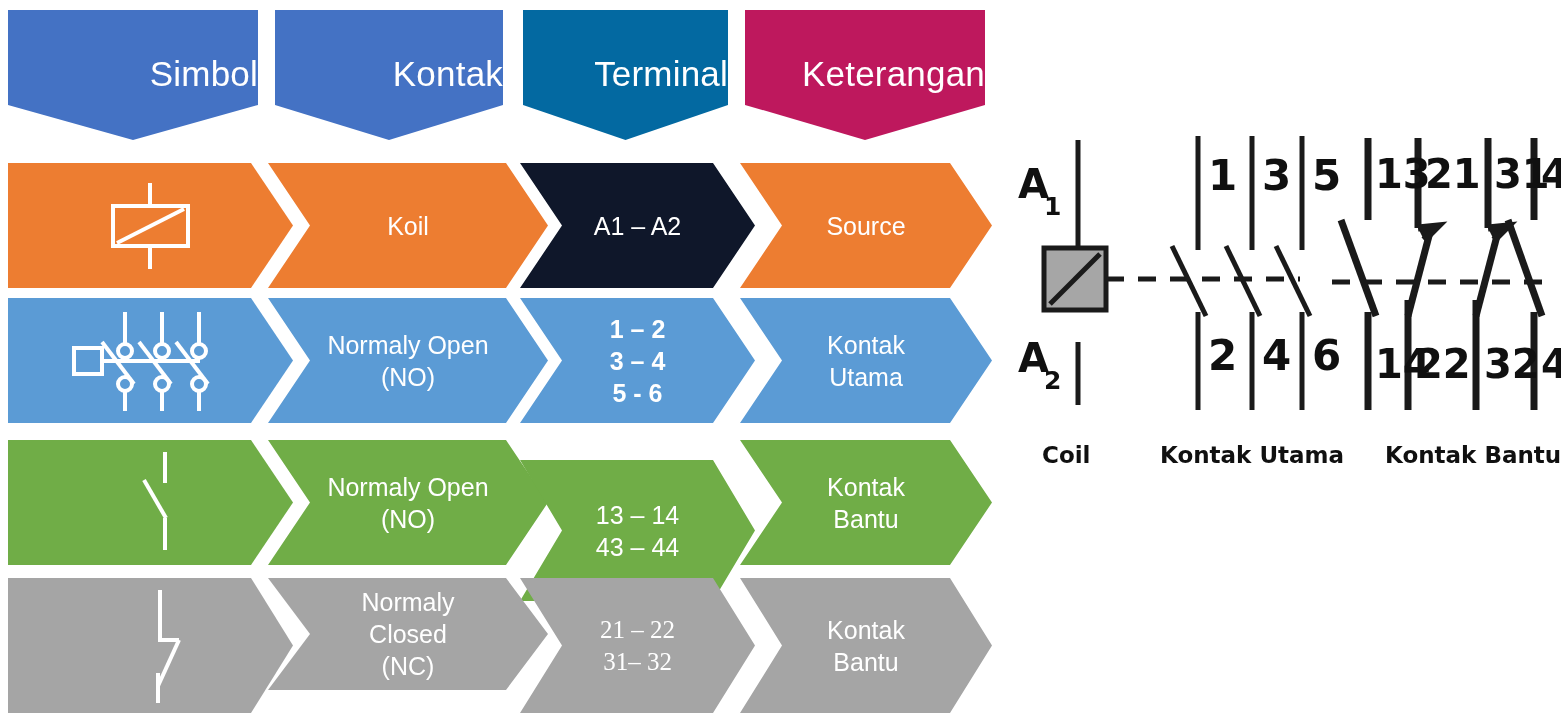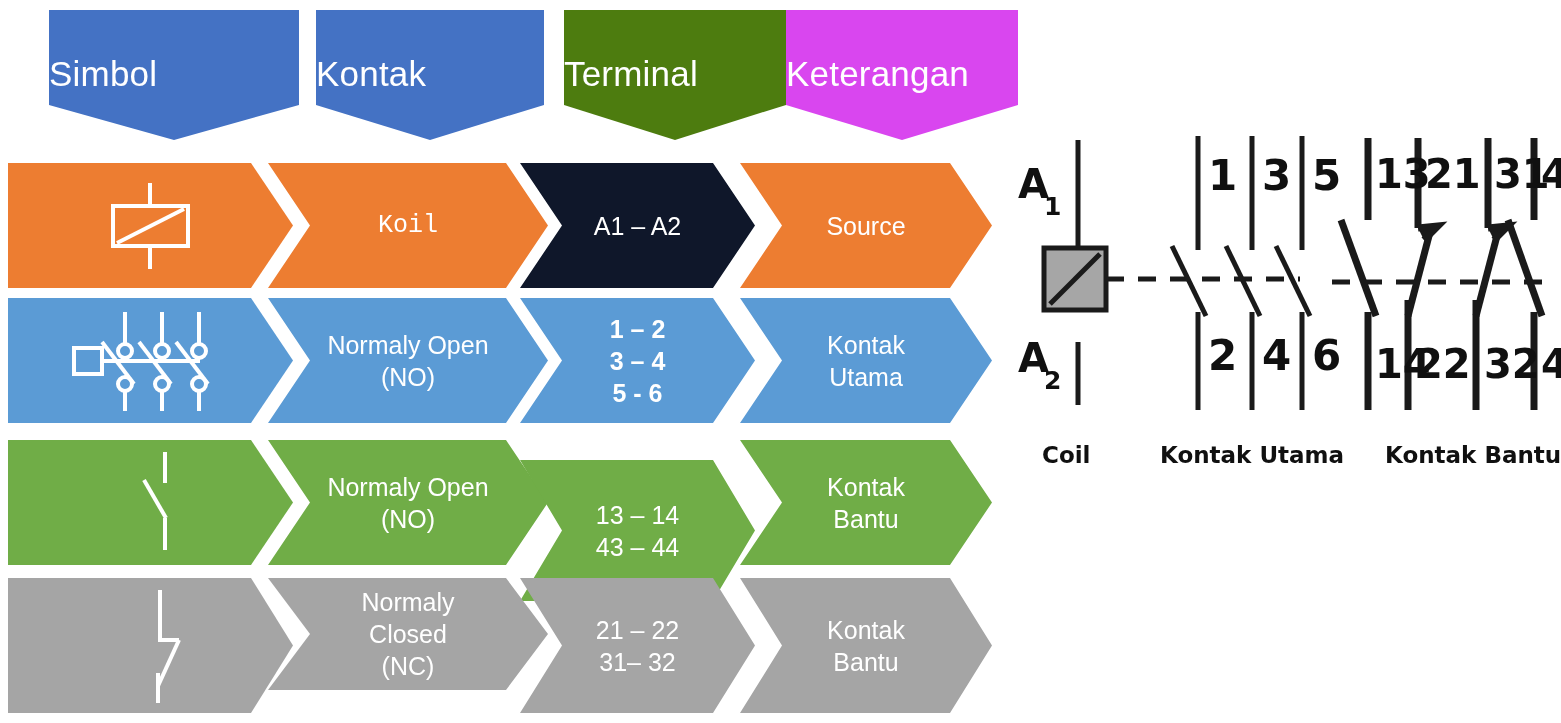--- a/index.html
+++ b/index.html
@@ -8,25 +8,24 @@
     font-family:"Liberation Sans", sans-serif;
     position:relative;
   }
   #stage{position:absolute;left:0;top:0;width:1561px;height:723px;}
 
   
   .chart{position:absolute;left:0;top:0;width:1000px;height:723px;}
 
   .hdr{
     position:absolute;
-    display:flex;align-items:flex-start;justify-content:flex-start;
+    display:flex;align-items:flex-start;justify-content:flex-end;
     color:#ffffff;font-size:35px;letter-spacing:.2px;
     -webkit-clip-path:polygon(0 0,100% 0,100% 73%,50% 100%,0 73%);
             clip-path:polygon(0 0,100% 0,100% 73%,50% 100%,0 73%);
-            margin-left:41px;
   }
   .hdr span{padding-top:44px;white-space:nowrap;}
 
   .chev{
     position:absolute;
     display:flex;align-items:center;justify-content:center;
     color:#ffffff;text-align:center;line-height:1.28;
   }
   .chev .txt{padding:0 6px;white-space:pre-line;}
 
@@ -55,36 +54,36 @@
 <div id="stage">
 
   <div class="chart">
 
     <div class="hdr" style="left:8px;top:10px;width:250px;height:130px;background:#4472C4;">
       <span>Simbol</span>
     </div>
     <div class="hdr" style="left:275px;top:10px;width:228px;height:130px;background:#4472C4;">
       <span>Kontak</span>
     </div>
-    <div class="hdr" style="left:523px;top:10px;width:222px;height:130px;background:#4d7c0f;">
+    <div class="hdr" style="left:523px;top:10px;width:205px;height:130px;background:#0369a1;">
       <span>Terminal</span>
     </div>
-    <div class="hdr" style="left:745px;top:10px;width:232px;height:130px;background:#d946ef;">
+    <div class="hdr" style="left:745px;top:10px;width:232px;height:130px;background:#be185d;padding-left:8px;">
       <span>Keterangan</span>
     </div>
 
     <div class="chev flat" style="left:8px;top:163px;width:285px;height:125px;background:#ED7D31;">
       <svg class="sym" viewBox="0 0 285 125">
         <line x1="142" y1="20" x2="142" y2="43" stroke="#fff" stroke-width="4"></line>
         <rect x="105" y="43" width="75" height="40" fill="none" stroke="#fff" stroke-width="4"></rect>
         <line x1="109" y1="80" x2="176" y2="46" stroke="#fff" stroke-width="4"></line>
         <line x1="142" y1="83" x2="142" y2="106" stroke="#fff" stroke-width="4"></line>
       </svg>
     </div>
-    <div class="chev notch" style="left:268px;top:163px;width:280px;height:125px;background:#ED7D31;font-size:25px;font-family:Liberation Mono, monospace;">
+    <div class="chev notch" style="left:268px;top:163px;width:280px;height:125px;background:#ED7D31;font-size:25px;">
       <span class="txt">Koil</span>
     </div>
     <div class="chev notch" style="left:520px;top:163px;width:235px;height:125px;background:#0f172a;font-size:25px;">
       <span class="txt">A1 – A2</span>
     </div>
     <div class="chev notch" style="left:740px;top:163px;width:252px;height:125px;background:#ED7D31;font-size:25px;">
       <span class="txt">Source</span>
     </div>
 
     <div class="chev flat" style="left:8px;top:298px;width:285px;height:125px;background:#5B9BD5;">
@@ -156,21 +155,21 @@
           <line x1="171" y1="62" x2="150" y2="108"></line>
           <line x1="150" y1="95" x2="150" y2="125"></line>
         </g>
       </svg>
     </div>
     <div class="chev notch" style="left:268px;top:578px;width:280px;height:112px;background:#A5A5A5;font-size:25px;">
       <span class="txt">Normaly
 Closed
 (NC)</span>
     </div>
-    <div class="chev notch" style="left:520px;top:578px;width:235px;height:135px;background:#A5A5A5;font-size:25px;">
+    <div class="chev notch" style="left:520px;top:578px;width:235px;height:135px;background:#A5A5A5;font-size:25px;font-family:Liberation Serif, serif;">
       <span class="txt">21 – 22
 31– 32</span>
     </div>
     <div class="chev notch" style="left:740px;top:578px;width:252px;height:135px;background:#A5A5A5;font-size:25px;">
       <span class="txt">Kontak
 Bantu</span>
     </div>
   </div>
 
   <div class="schem">

